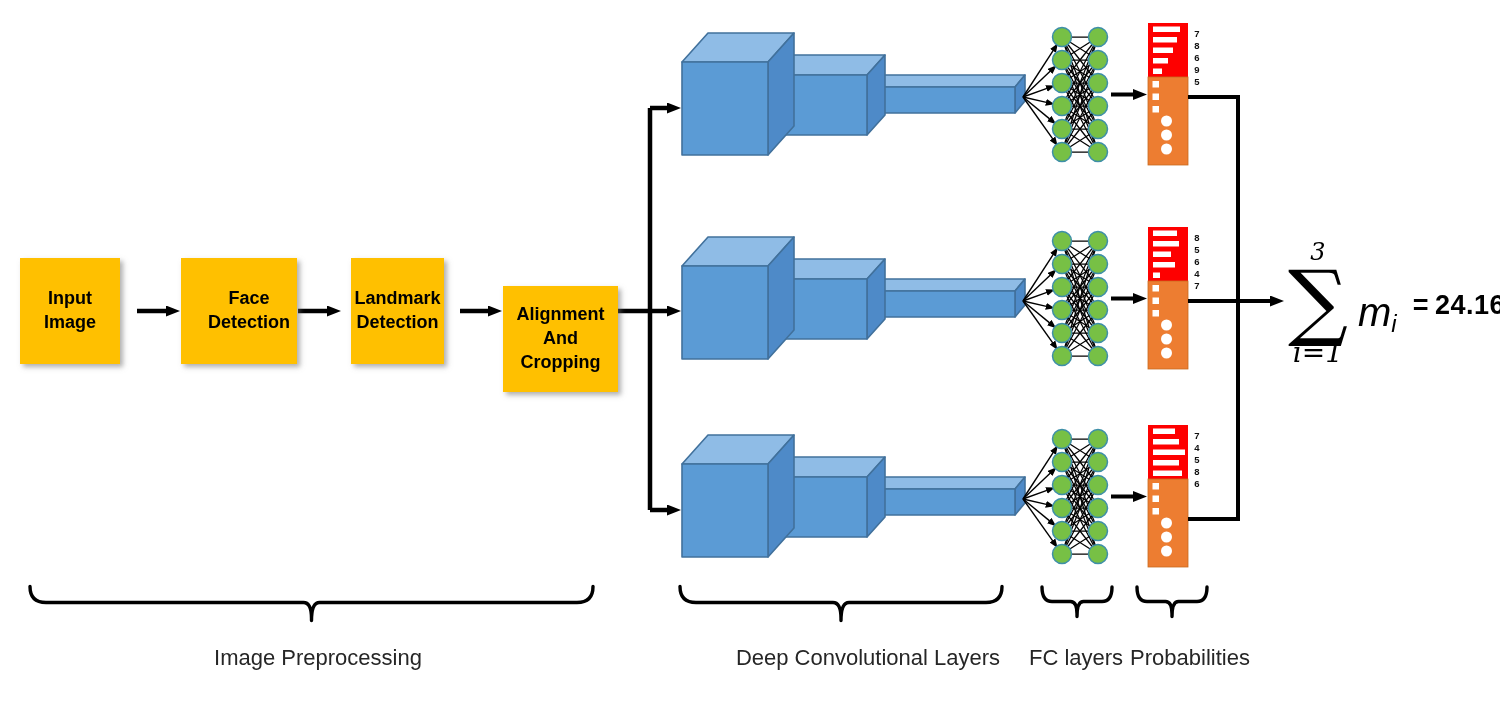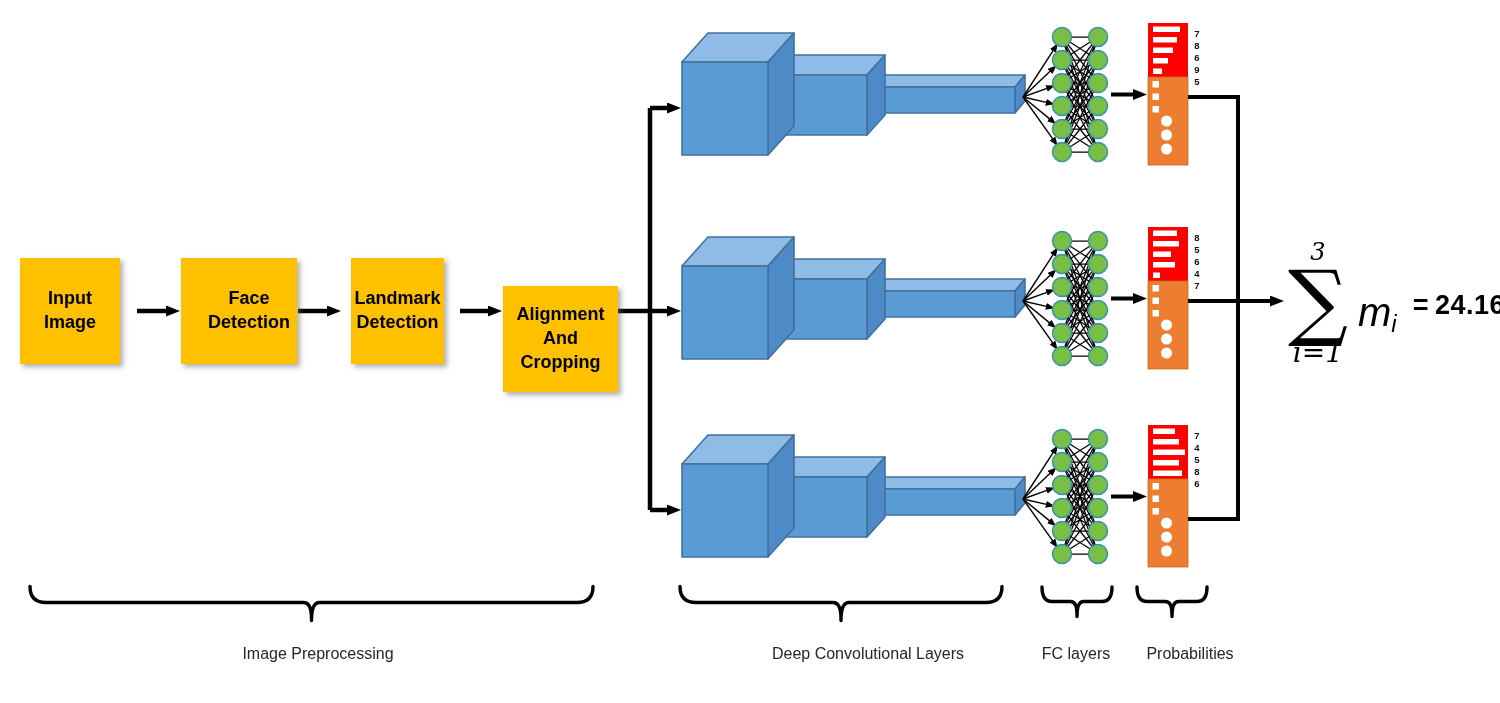--- a/index.html
+++ b/index.html
@@ -5,21 +5,21 @@
   html,body{margin:0;padding:0;background:#ffffff;}
   .canvas{position:relative;width:1500px;height:703px;background:#ffffff;overflow:hidden;
           font-family:"Liberation Sans",sans-serif;}
   .canvas svg{position:absolute;left:0;top:0;}
   .pbox{position:absolute;top:258px;height:106px;background:#FFC000;
         display:flex;align-items:center;justify-content:center;text-align:center;
         font-weight:700;font-size:18px;line-height:1.32;color:#000;
         padding:0 12px;box-sizing:border-box;
         box-shadow:3px 3px 5px rgba(110,110,110,.55);}
   .slabel{position:absolute;top:645px;transform:translateX(-50%);
-          font-size:16px;color:#262626;white-space:nowrap;}
+          font-size:22px;color:#262626;white-space:nowrap;}
   .digit{font:700 9.5px "Liberation Sans",sans-serif;fill:#111;}
   .formula{position:absolute;left:1288px;top:240px;display:flex;align-items:center;color:#000;}
   .sum-col{display:flex;flex-direction:column;align-items:center;
            font-family:"DejaVu Serif",serif;}
   .sum-upper{font-style:italic;font-size:24px;line-height:1;margin-bottom:2px;}
   .sum-sigma{font-size:84px;line-height:.85;}
   .sum-lower{font-style:italic;font-size:28px;line-height:1;margin-top:2px;}
   .sum-term{font-family:Liberation Sans, sans-serif;font-style:italic;font-size:40px;
             margin-left:10px;margin-top:20px;}
   .sum-term sub{font-size:24px;font-style:italic;vertical-align:-6px;}

